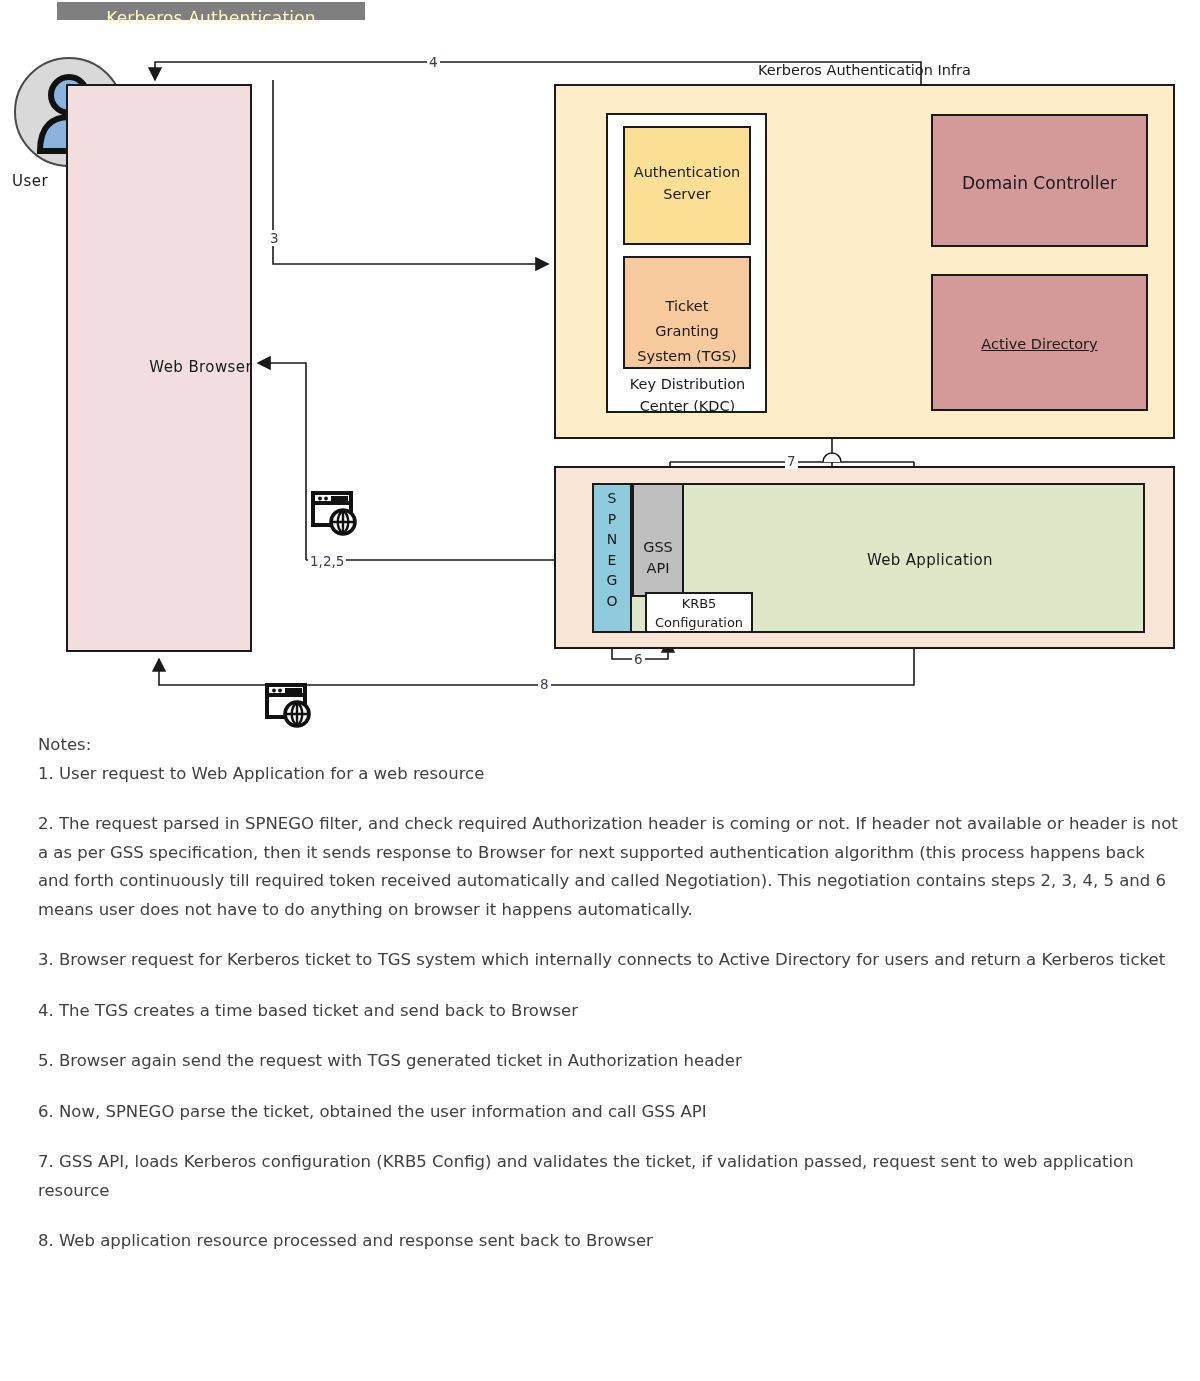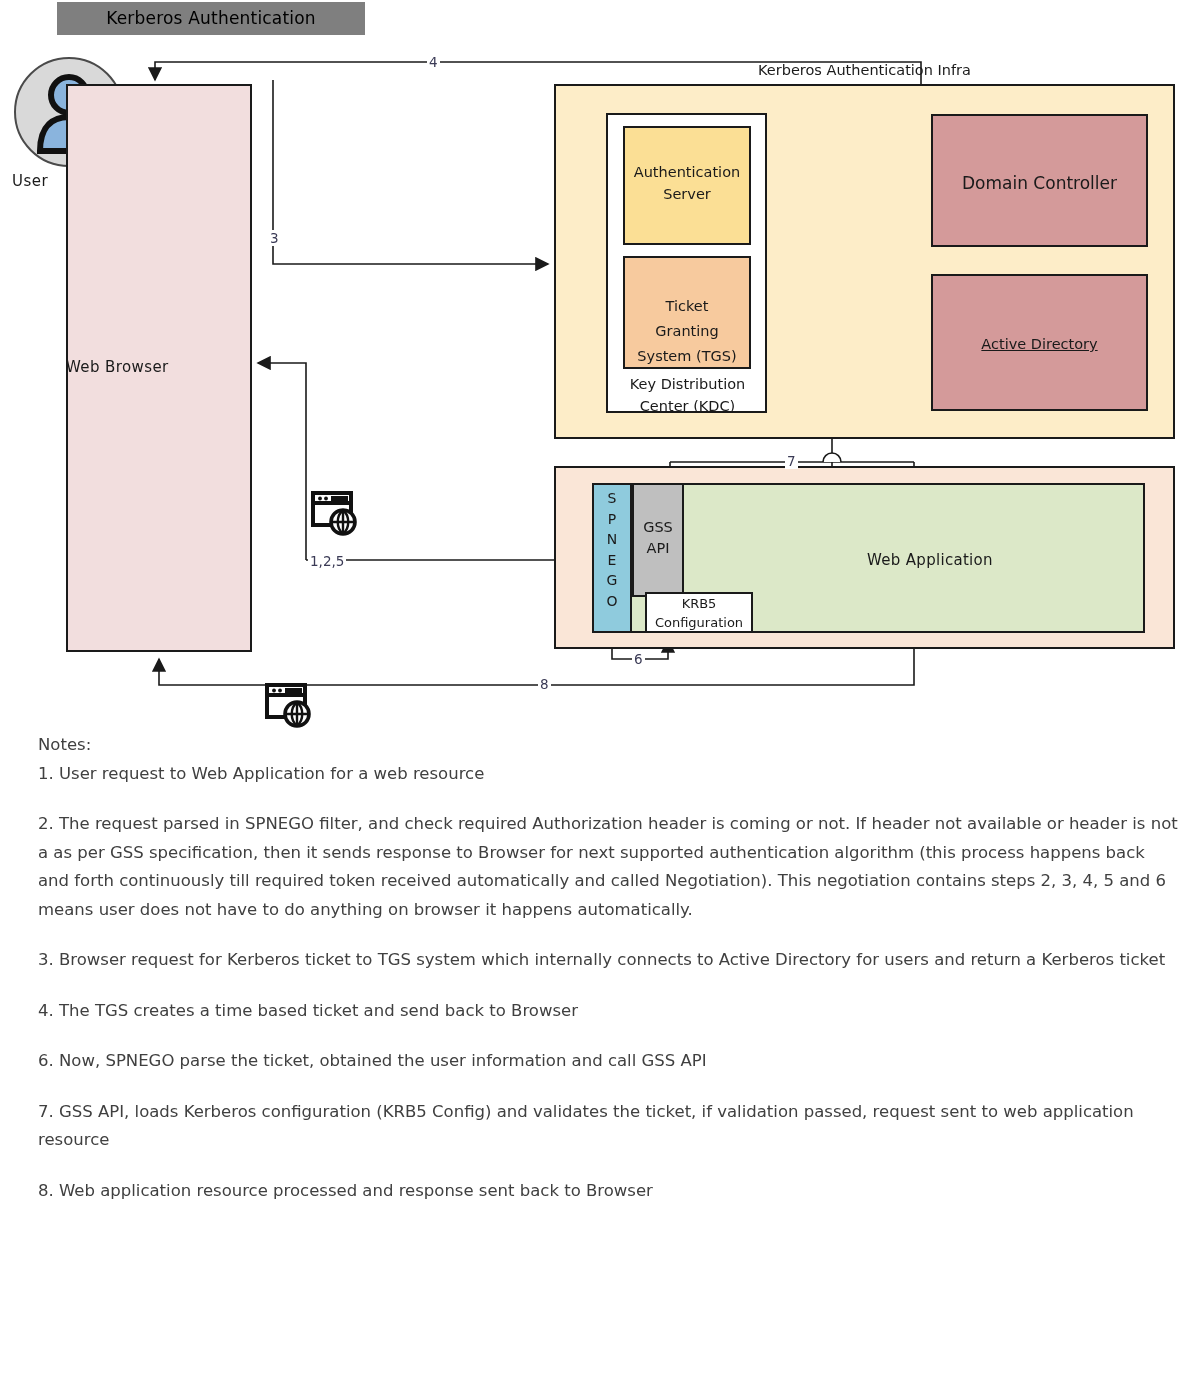--- a/index.html
+++ b/index.html
@@ -4,40 +4,40 @@
 <style>
   html,body{margin:0;padding:0;background:#ffffff;}
   body{
     width:1200px;height:1381px;position:relative;overflow:hidden;
     font-family:"DejaVu Sans", sans-serif;
     color:#1a1a1a;
   }
   .abs{position:absolute;}
   
   #title-banner{
-    left:57px;top:2px;width:308px;height:33px;
-    background:#7f7f7f;color:#000000;
+    left:57px;top:2px;width:308px;height:18px;
+    background:#7f7f7f;color:#fef9c3;
     font-size:17px;line-height:33px;text-align:center;
     letter-spacing:.2px;
   }
   
   #user-avatar{
     left:14px;top:57px;width:110px;height:110px;border-radius:50%;
     background:#d9d9d9;border:2px solid #4a4a4a;
     box-sizing:border-box;
   }
   #user-label{left:12px;top:172px;font-size:15px;letter-spacing:.5px;}
   
   .box{box-sizing:border-box;border:2px solid #1a1a1a;}
   #web-browser-box{
     left:66px;top:84px;width:186px;height:568px;
     background:#f2dede;
   }
   #web-browser-label{
-    left:66px;top:358px;width:186px;text-align:left;font-size:15px;
+    left:66px;top:358px;width:186px;text-align:right;font-size:15px;
     letter-spacing:.4px;
   }
   #kerberos-infra-box{
     left:554px;top:84px;width:621px;height:355px;
     background:#fdedc8;
   }
   #kerberos-infra-title{
     left:554px;top:62px;width:621px;text-align:center;font-size:14.5px;
   }
   #kdc-box{
@@ -94,21 +94,21 @@
   }
   #spnego-label{
     left:592px;top:488px;width:40px;text-align:center;font-size:14px;
     line-height:20.5px;
   }
   #gss-api-box{
     left:632px;top:483px;width:52px;height:114px;
     background:#bfbfbf;
   }
   #gss-api-label{
-    left:632px;top:517px;width:52px;text-align:center;font-size:14.5px;
+    left:632px;top:537px;width:52px;text-align:center;font-size:14.5px;
     line-height:21px;
   }
   #krb5-box{
     left:645px;top:592px;width:108px;height:41px;
     background:#ffffff;
   }
   #krb5-label{
     left:645px;top:594px;width:108px;text-align:center;font-size:13px;
     line-height:19px;
   }
@@ -273,16 +273,17 @@
 <div class="abs steplbl" style="left:785px;top:453px;">7</div>
 <div class="abs steplbl" style="left:632px;top:651px;">6</div>
 <div class="abs steplbl" style="left:538px;top:676px;">8</div>
 
 <div class="abs" id="notes">
   <p class="hdr">Notes:</p>
   <p>1. User request to Web Application for a web resource</p>
   <p>2. The request parsed in SPNEGO filter, and check required Authorization header is coming or not. If header not available or header is not a as per GSS specification, then it sends response to Browser for next supported authentication algorithm (this process happens back and forth continuously till required token received automatically and called Negotiation). This negotiation contains steps 2, 3, 4, 5 and 6 means user does not have to do anything on browser it happens automatically.</p>
   <p>3. Browser request for Kerberos ticket to TGS system which internally connects to Active Directory for users and return a Kerberos ticket</p>
   <p>4. The TGS creates a time based ticket and send back to Browser</p>
+  <p>5. Browser again send the request with TGS generated ticket in Authorization header</p>
   <p>6. Now, SPNEGO parse the ticket, obtained the user information and call GSS API</p>
   <p>7. GSS API, loads Kerberos configuration (KRB5 Config) and validates the ticket, if validation passed, request sent to web application resource</p>
   <p>8. Web application resource processed and response sent back to Browser</p>
 </div>
 
 </body></html>

